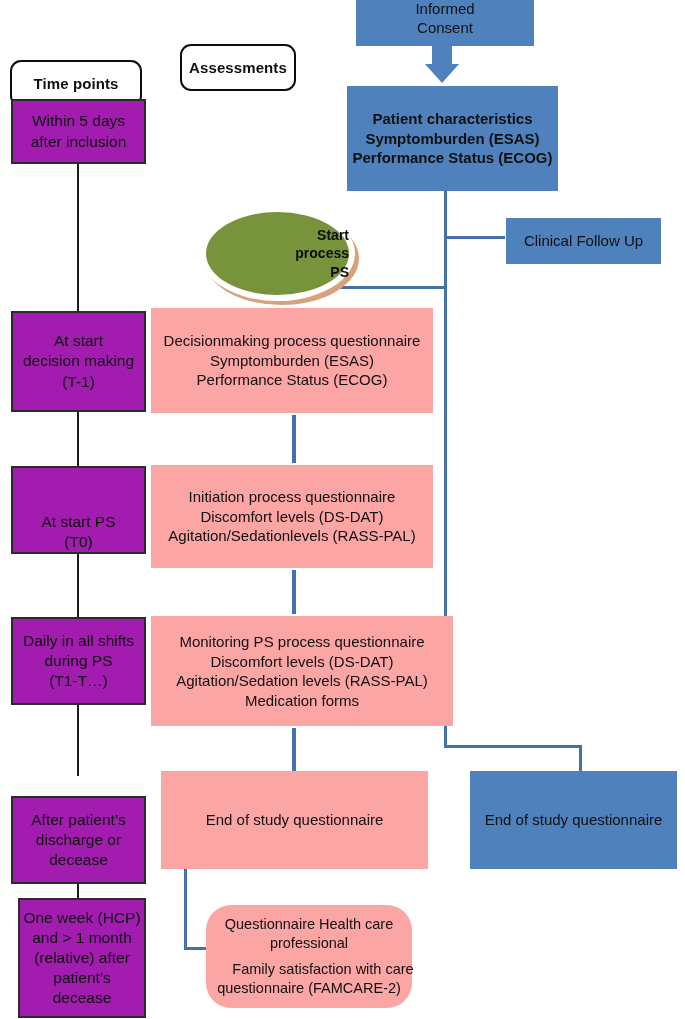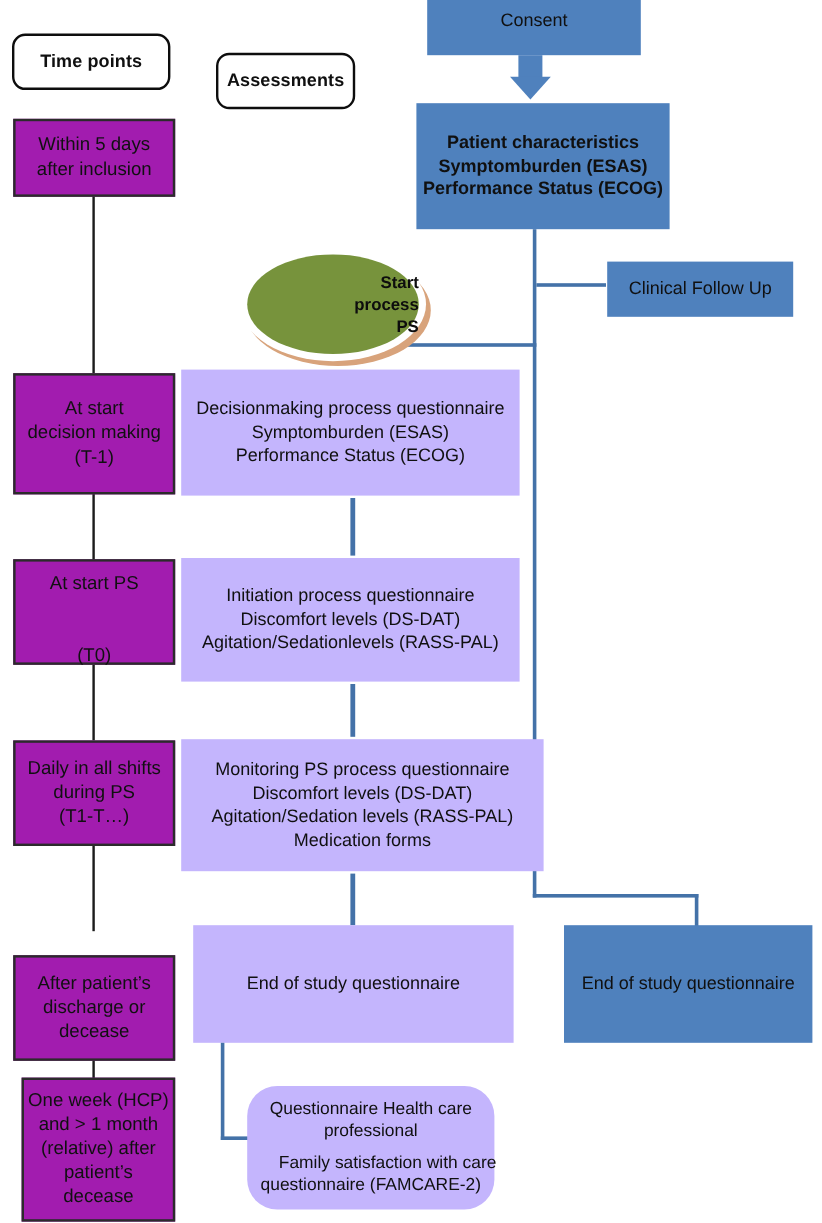--- a/index.html
+++ b/index.html
@@ -39,30 +39,30 @@
     font-size: 15px;
     letter-spacing: .1px;
   }
 
   
   .tbox {
     border: 2.2px solid #2b2b2b;
     background: #a21caf;
     font-size: 15.5px;
   }
-  .tbox.top-align { justify-content: flex-start; padding-top: 9px; gap: 40px; }
+  .tbox.top-align { justify-content: flex-end; padding-top: 9px; }
 
   
   .blue {
     background: #4f81bd;
     font-size: 15px;
   }
   
   .green {
-    background: #c4b5fd;
+    background: #fca5a5;
     font-size: 15px;
   }
 
   
   .conn {
     position: absolute;
     background: #4472a8;
   }
   .conn.dark { background: #1c1c1c; }
 
@@ -110,21 +110,21 @@
     font-size: 14px;
     line-height: 1.30;
     color: #0d0d0d;
   }
 </style>
 </head>
 <body>
 
 <div id="canvas">
 
-  <div class="node pill" style="left:10px; top:28px; width:132px; height:47px;">
+  <div class="node pill" style="left:10px; top:60px; width:132px; height:47px;">
     <span class="ln">Time points</span>
   </div>
 
   <div class="node pill" style="left:180px; top:44px; width:116px; height:47px;">
     <span class="ln">Assessments</span>
   </div>
 
   <div class="conn dark" style="left:77px; top:163px; width:2px; height:148px;"></div>
   <div class="conn dark" style="left:77px; top:411px; width:2px; height:64px;"></div>
   <div class="conn dark" style="left:77px; top:553px; width:2px; height:64px;"></div>
@@ -161,20 +161,21 @@
 
   <div class="node tbox" style="left:18px; top:898px; width:128px; height:120px;">
     <span class="ln">One week (HCP)</span>
     <span class="ln">and &gt; 1 month</span>
     <span class="ln">(relative) after</span>
     <span class="ln">patient’s</span>
     <span class="ln">decease</span>
   </div>
 
   <div class="node blue" style="left:356px; top:-10px; width:178px; height:56px; justify-content:center;">
+    <span class="ln">Informed</span>
     <span class="ln">Consent</span>
   </div>
 
   <div class="arrow-stem" style="left:432px; top:46px; width:20px; height:20px;"></div>
   <div class="arrow-down" style="left:425px; top:64px;"></div>
 
   <div class="node blue" style="left:347px; top:86px; width:211px; height:105px;font-weight:bold;">
     <span class="ln">Patient characteristics</span>
     <span class="ln">Symptomburden (ESAS)</span>
     <span class="ln">Performance Status (ECOG)</span>

